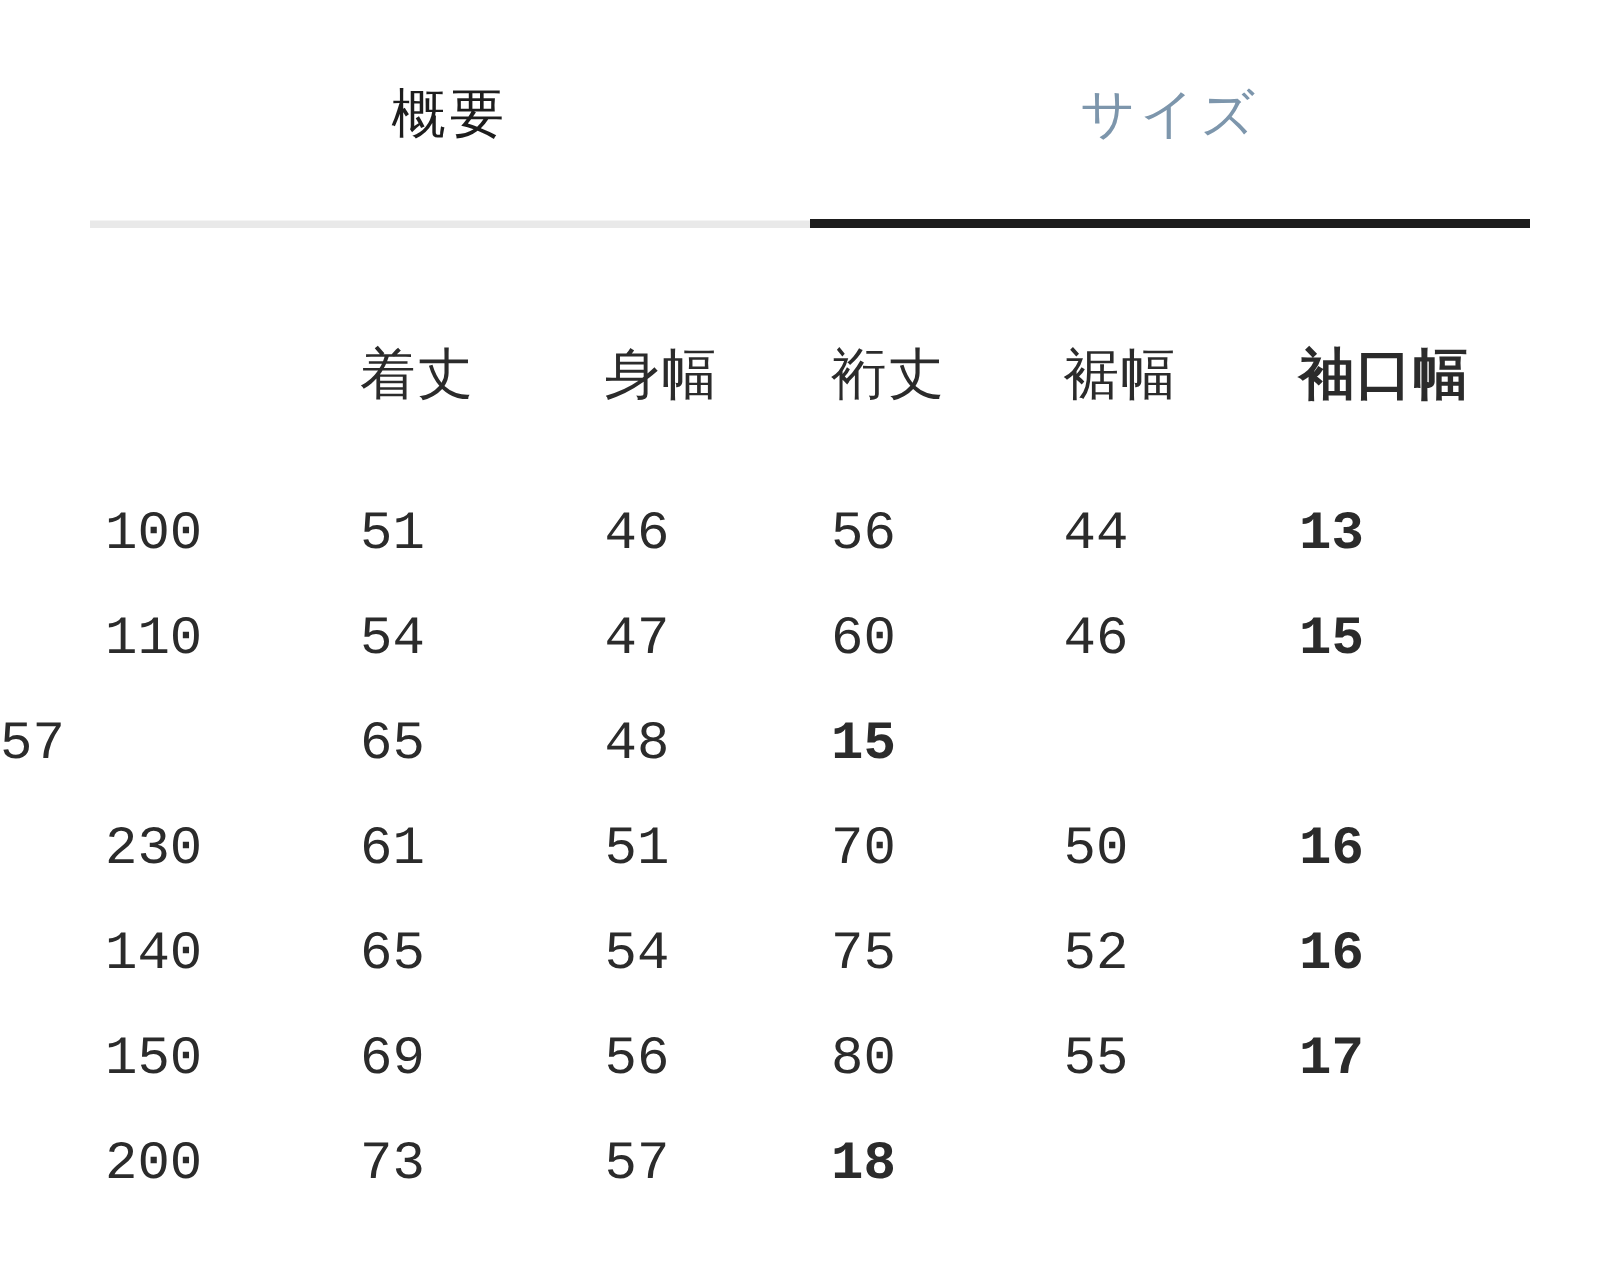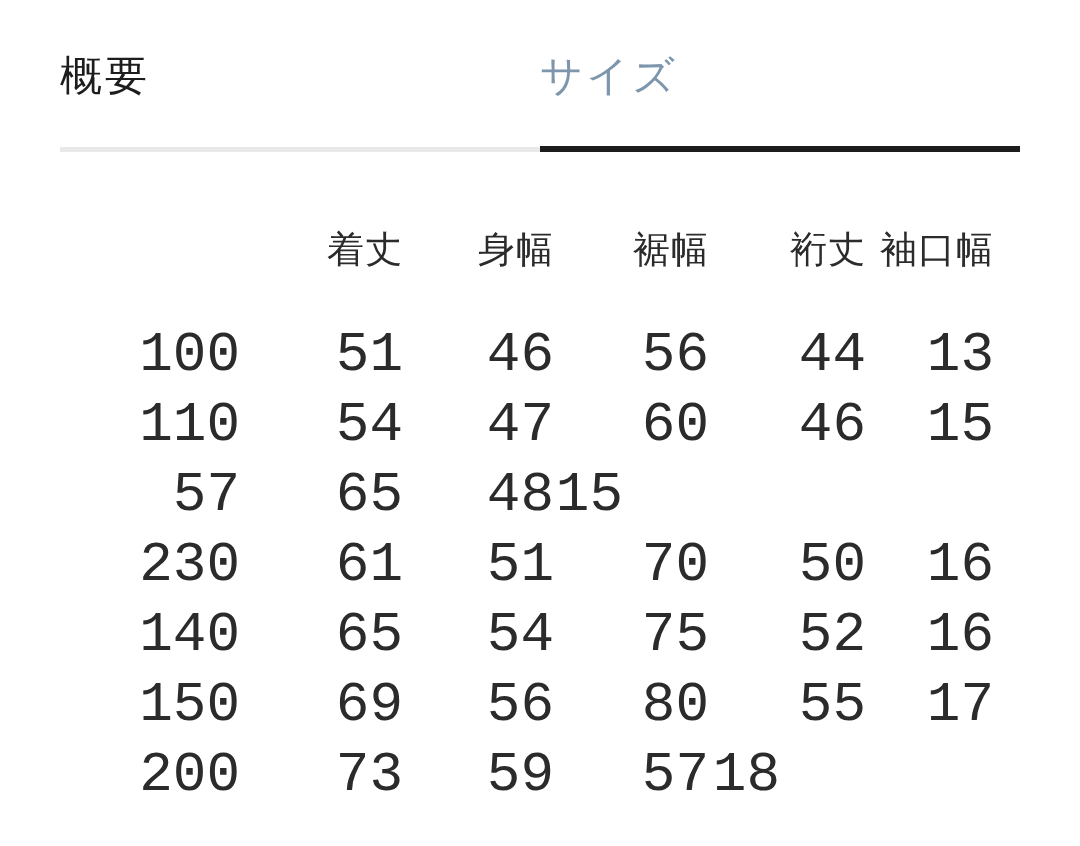--- a/index.html
+++ b/index.html
@@ -21,22 +21,22 @@
   }
 
   
   .tab-bar {
     display: flex;
     margin: 0 60px;
     padding-top: 52px;
   }
   .tab {
     flex: 1;
-    text-align: left;
-    font-size: 42px;
+    text-align: center;
+    font-size: 36px;
     line-height: 48px;
     letter-spacing: 3px;
     cursor: pointer;
     user-select: none;
   }
   .tab--inactive { color: var(--inactive-tab-text); }
   .tab--active   { color: var(--active-tab-text); }
 
   .tab-underline {
     display: flex;
@@ -53,55 +53,55 @@
     margin-top: 63px;
     color: var(--table-text);
   }
   .trow {
     display: grid;
     grid-template-columns: 240px 163px 151px 155px 157px 214px;
     align-items: center;
     height: 70px;
   }
   .cell {
-    text-align: right;
+    text-align: left;
     white-space: nowrap;
   }
   .cell-size  { padding-left: 70px; }   
-  .cell-last  { padding-right: 86px; }  
+  .cell-last  { padding-right: 86px; font-weight: bold; }  
   .thead .cell {
     font-size: 37px;
     letter-spacing: 1px;
   }
   .tbody { margin-top: 35px; }
   .num {
     font-family: "Liberation Mono", "DejaVu Sans Mono", monospace;
-    font-size: 56px;
+    font-size: 36px;
   }
 </style>
 </head>
 <body>
 
 <div class="tab-bar">
   <div class="tab tab--inactive">概要</div>
   <div class="tab tab--active">サイズ</div>
 </div>
 
 <div class="tab-underline">
   <div class="seg seg--inactive"></div>
   <div class="seg seg--active"></div>
 </div>
 
 <div class="size-table">
   <div class="trow thead">
     <div class="cell cell-size"></div>
     <div class="cell">着丈</div>
     <div class="cell">身幅</div>
+    <div class="cell">裄丈</div>
     <div class="cell">裾幅</div>
-    <div class="cell">裄丈</div>
     <div class="cell cell-last">袖口幅</div>
   </div>
   <div class="tbody">
       <div class="trow">
         <div class="cell num cell-size">100</div>
         <div class="cell num">51</div>
         <div class="cell num">46</div>
         <div class="cell num">56</div>
         <div class="cell num">44</div>
         <div class="cell num cell-last">13</div>
@@ -140,18 +140,17 @@
         <div class="cell num cell-size">150</div>
         <div class="cell num">69</div>
         <div class="cell num">56</div>
         <div class="cell num">80</div>
         <div class="cell num">55</div>
         <div class="cell num cell-last">17</div>
       </div>
       <div class="trow">
         <div class="cell num cell-size">200</div>
         <div class="cell num">73</div>
-        <div class="cell num">59</div>
         <div class="cell num">57</div>
         <div class="cell num cell-last">18</div>
       </div>
     </div>
 </div>
 
 </body></html>

